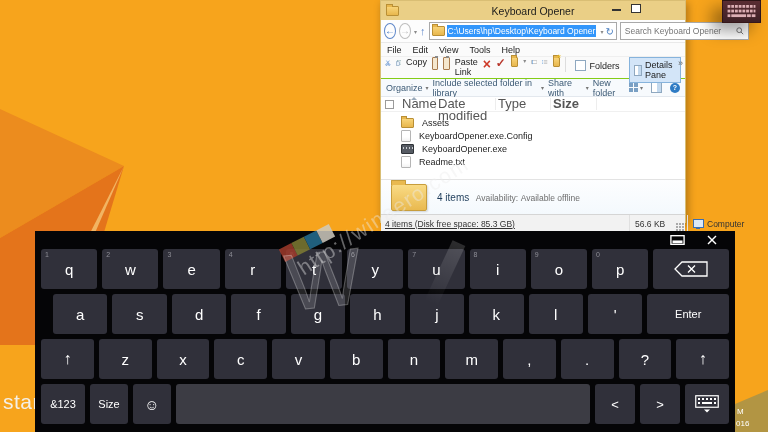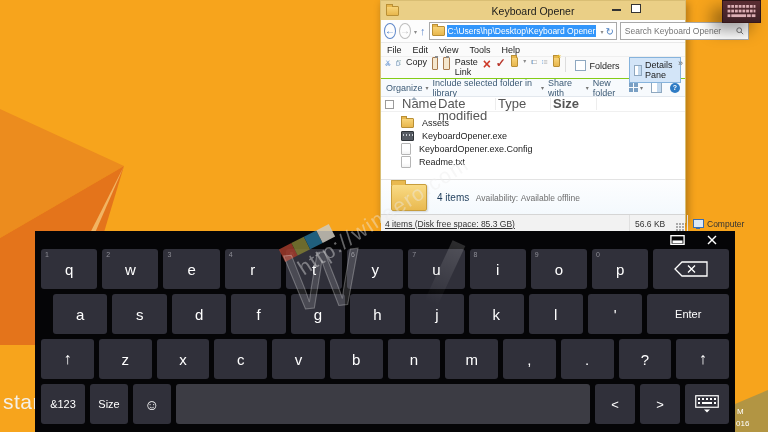--- a/index.html
+++ b/index.html
@@ -275,26 +275,26 @@
         <span class="col-h" style="width: 60px;">Date modified</span>
         <span class="col-h" style="width: 55px;">Type</span>
         <span class="col-h" style="width: 46px; font-weight: bold;">Size</span>
       </div>
     <div class="filelist" id="file-list">
         <div class="file-row">
           <span class="fi fi-folder"></span>
           <span class="fname">Assets</span>
         </div>
         <div class="file-row">
+          <span class="fi fi-file"></span>
+          <span class="fname">KeyboardOpener.exe.Config</span>
+        </div>
+        <div class="file-row">
           <span class="fi fi-app"></span>
           <span class="fname">KeyboardOpener.exe</span>
-        </div>
-        <div class="file-row">
-          <span class="fi fi-file"></span>
-          <span class="fname">KeyboardOpener.exe.Config</span>
         </div>
         <div class="file-row">
           <span class="fi fi-file"></span>
           <span class="fname">Readme.txt</span>
         </div>
       </div>
     <div class="detailspane">
       <span class="big-folder"></span>
       <span>
         <span class="dp-items">4 items</span>

